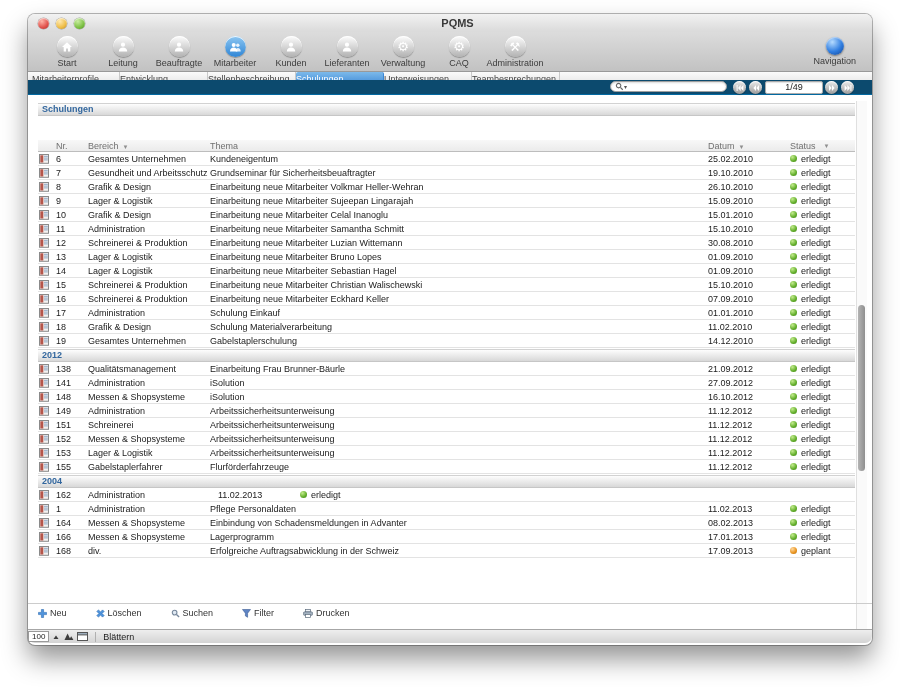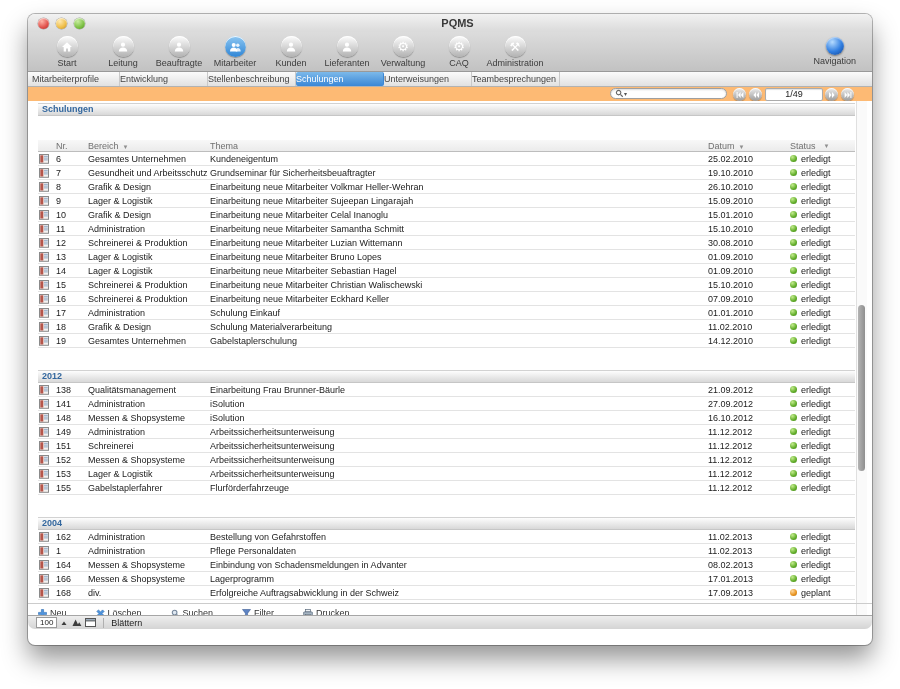--- a/index.html
+++ b/index.html
@@ -61,22 +61,22 @@
   }
   .tab{
     width:87px;text-align:left;font-size:9px;line-height:15px;color:#454545;
     border-right:1px solid #c9c9c9;white-space:nowrap;overflow:hidden;cursor:default;
   }
   .tab.active{
     background:linear-gradient(#7cb9ea,#3a87d6);color:#fff;border-radius:2px;border-right-color:#3a87d6;
   }
   
   .searchrow{
-    position:absolute;top:73px;left:0;right:0;height:14px;
-    background:#fdba74;border-bottom:3px solid #0369a1;
+    position:absolute;top:66px;left:0;right:0;height:14px;
+    background:#0c4a6e;border-bottom:1px solid #0369a1;
   }
   .searchfield{
     position:absolute;left:582px;top:1px;width:117px;height:11px;
     border:1px solid #9f9f9f;border-radius:7px;background:#fff;
     box-shadow:inset 0 1px 2px rgba(0,0,0,.14);
     display:flex;align-items:center;padding-left:4px;box-sizing:border-box;
   }
   .searchfield input{
     border:none;outline:none;background:transparent;flex:1;font-size:8px;height:9px;padding:0 3px;
     font-family:"Liberation Sans",sans-serif;
@@ -98,21 +98,21 @@
   .content{
     position:absolute;top:87px;left:0;right:0;bottom:14px;background:#fff;overflow:hidden;
   }
   .tablewrap{position:absolute;left:10px;top:2px;width:817px;}
   .groupbar{
     height:11px;line-height:11px;
     background:linear-gradient(#fdfdfd,#d8d8d8);
     border-top:1px solid #d2d2d2;border-bottom:1px solid #c6c6c6;
     padding-left:4px;font-size:9px;font-weight:bold;color:#33679e;
   }
-  .groupbar.year{margin-top:22px;}
+  .groupbar.year{margin-top:1px;}
   .hrow{
     display:flex;height:11px;align-items:flex-end;
     background:linear-gradient(#f8f8f8,#ebebeb);
     border-bottom:1px solid #bdbdbd;
     font-size:9px;color:#707070;margin-top:24px;
   }
   .row{
     display:flex;height:13px;align-items:center;
     border-bottom:1px solid #e3e3e3;
     font-size:9px;color:#1b1b1b;
@@ -135,24 +135,24 @@
   .scrollthumb{
     position:absolute;left:1px;top:204px;width:7px;height:166px;border-radius:4px;
     background:linear-gradient(90deg,#b4b4b4,#8f8f8f);
   }
   
   .footerline{position:absolute;left:0;right:0;top:502px;border-top:1px solid #cccccc;}
   .footerbtns{position:absolute;left:10px;top:507px;display:flex;gap:29px;align-items:center;}
   .fbtn{display:flex;align-items:center;gap:3px;font-size:9px;color:#333;}
   
   .statusbar{
-    position:absolute;left:0;right:0;bottom:16px;height:14px;
+    position:absolute;left:0;right:0;bottom:2px;height:14px;
     background:linear-gradient(#eeeeee,#d4d4d4);
     border-top:1px solid #a6a6a6;border-radius:0 0 7px 7px;
-    display:flex;align-items:center;padding-left:8px;box-sizing:border-box;
+    display:flex;align-items:center;padding-left:0;box-sizing:border-box;
     font-size:9px;color:#1d1d1d;
   }
   .zoombox{
     border:1px solid #9a9a9a;background:#fff;height:9px;line-height:9px;
     font-size:8px;padding:0 3px;margin-right:4px;
   }
   .sb-icon{display:flex;align-items:center;margin-right:3px;}
   .sb-divider{width:1px;height:10px;background:#b0b0b0;margin:0 7px 0 4px;}
   .icon{display:inline-flex;align-items:center;justify-content:center;line-height:0;}
 </style>
@@ -789,21 +789,20 @@
                   <rect x="0.5" y="0.5" width="9" height="8.8" fill="#f4f1ee" stroke="#8a8a8a"></rect>
                   <rect x="1.3" y="1.3" width="3" height="7.2" fill="#b5554a"></rect>
                   <rect x="5" y="1.8" width="3.8" height="1" fill="#8ea7c6"></rect>
                   <rect x="5" y="3.6" width="3.8" height="1" fill="#8ea7c6"></rect>
                   <rect x="5" y="5.4" width="3.8" height="1" fill="#8ea7c6"></rect>
                 </svg>
               </span>
             </span>
             <span class="c-nr">162</span>
             <span class="c-bereich">Administration</span>
-            <span class="c-thema">Bestellung von Gefahrstoffen</span>
             <span class="c-datum">11.02.2013</span>
             <span class="c-status">
               <span class="dot dot-green"></span>
               <span>erledigt</span>
             </span>
           </div>
           <div class="row">
             <span class="c-icon">
               <span class="icon">
                 <svg width="10" height="10" viewBox="0 0 10 10">

